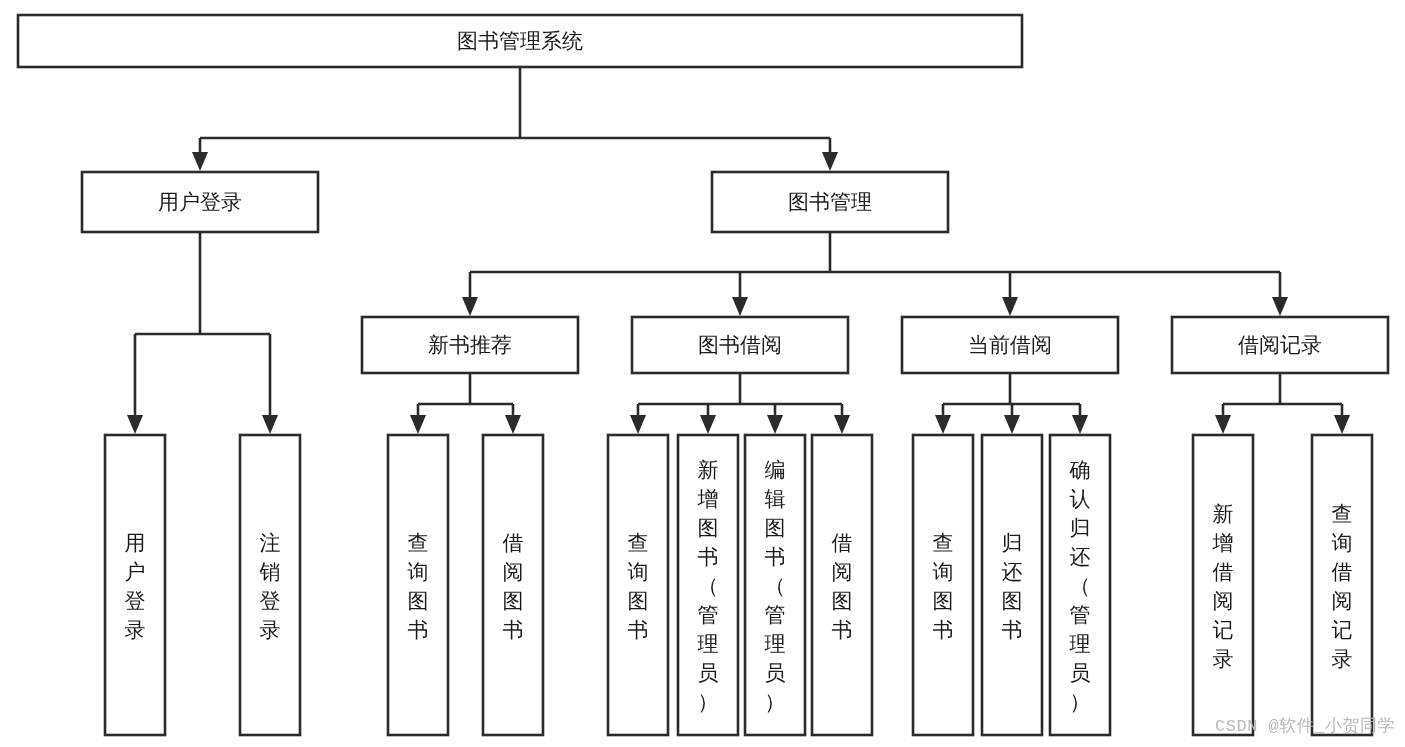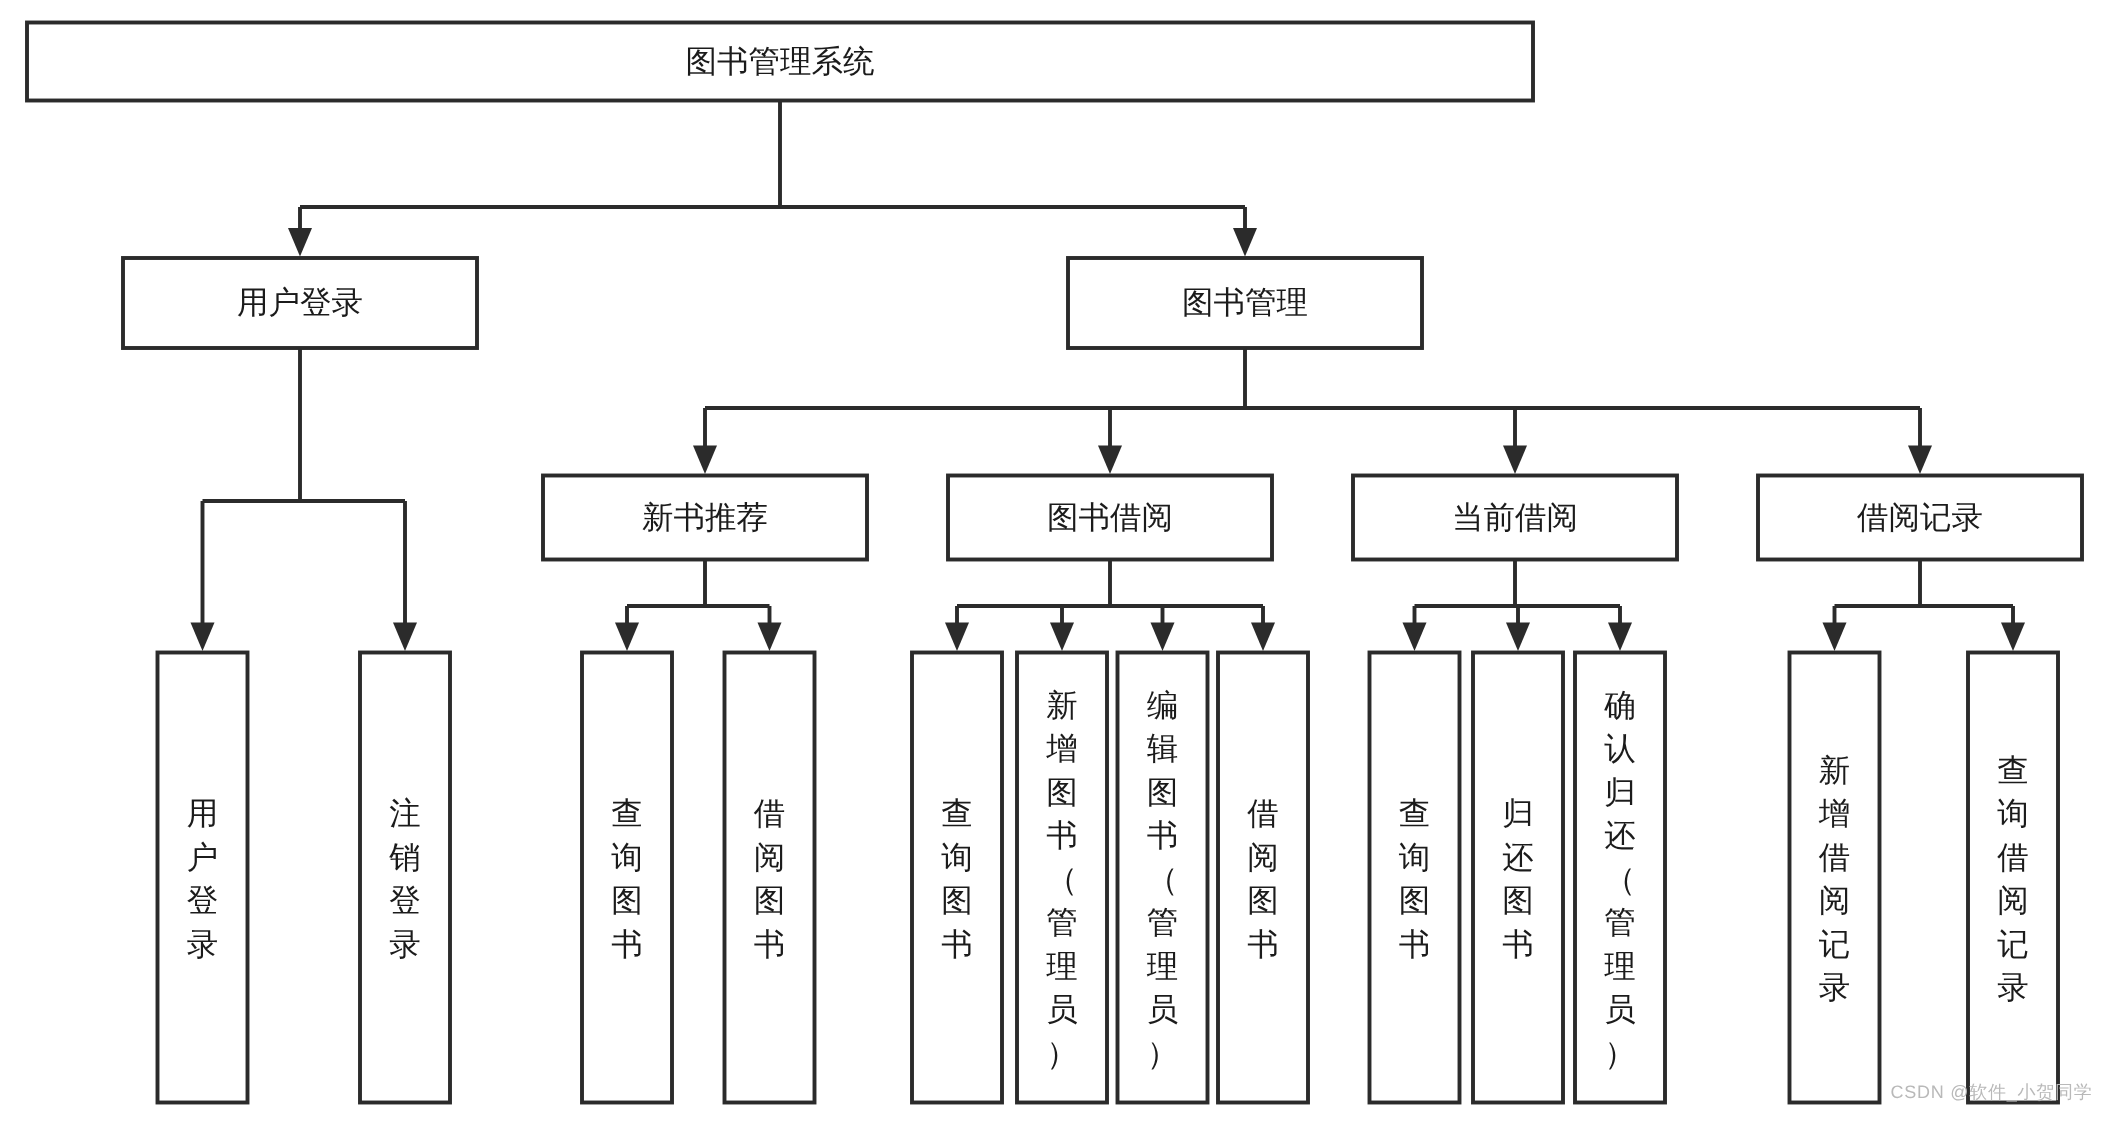--- a/index.html
+++ b/index.html
@@ -59,22 +59,22 @@
     fill: #1b1b1b;
     font-family: "DejaVu Sans", "Liberation Sans", sans-serif;
     font-size: 21px;
     text-anchor: middle;
   }
   .watermark {
     position: absolute;
     right: 10px;
     bottom: 6px;
     color: #b9b9b9;
-    font-size: 12px;
-    font-family: Liberation Sans, sans-serif;
+    font-size: 17px;
+    font-family: Liberation Mono, monospace;
     letter-spacing: 0.5px;
     white-space: nowrap;
     pointer-events: none;
   }
 </style>
 </head>
 <body>
 
 <div id="diagram-root">
   <svg class="tree-canvas" id="tree-canvas" viewBox="0 0 1405 747" xmlns="http://www.w3.org/2000/svg">

